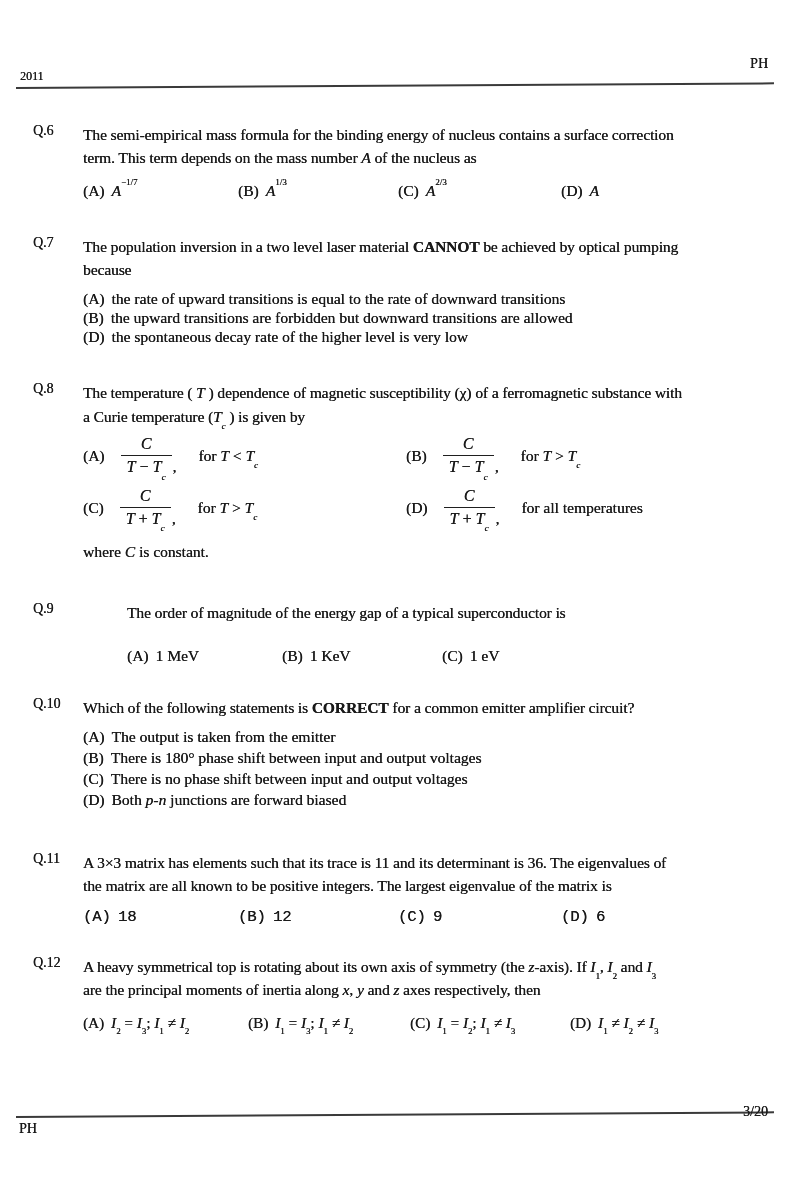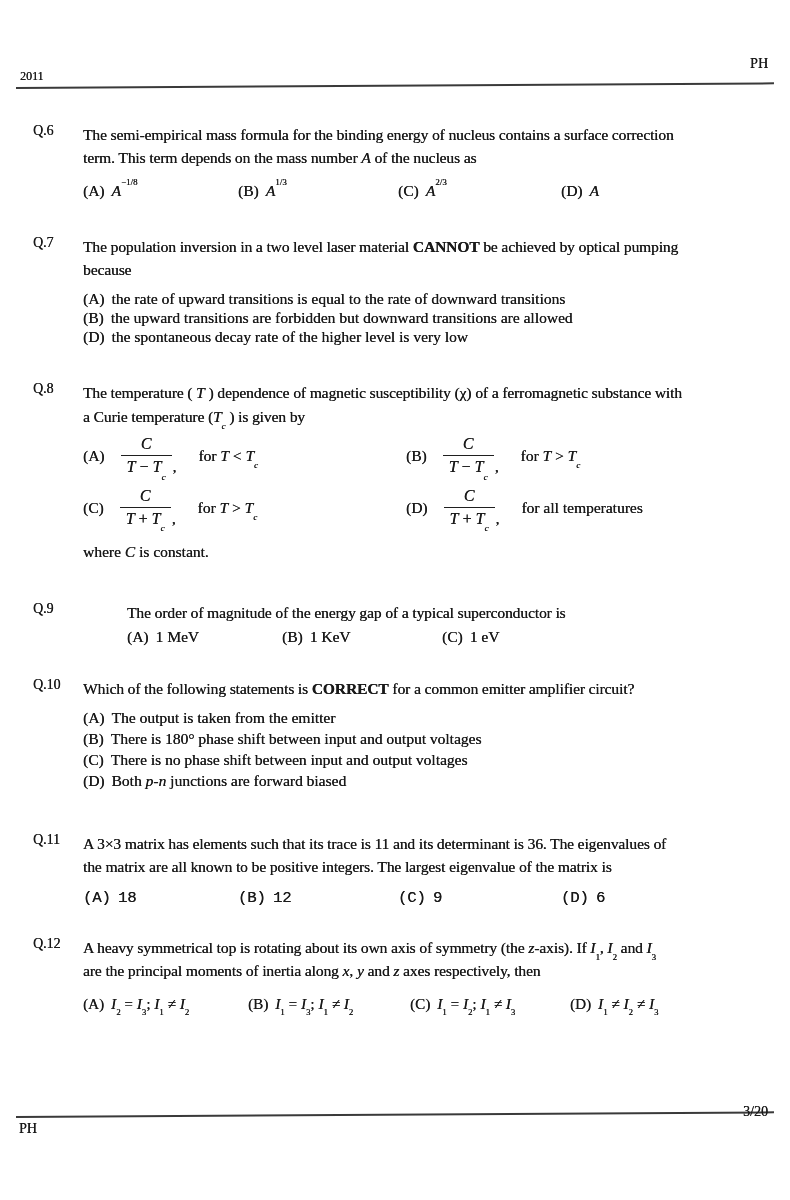--- a/index.html
+++ b/index.html
@@ -45,21 +45,21 @@
   .fden{display:block;padding:2px 6px 0;}
   .fcomma{position:relative;top:11px;margin-left:1px;}
   .fcond{margin-left:22px;}
   .q8-note{margin-top:14px;font-size:15.5px;}
   
   .q.q6{margin-top:0;}
   .q.q7{margin-top:33px;}
   .q.q8{margin-top:35px;}
   .q.q8 .qtext{line-height:24px;}
   .q.q9{margin-top:40px;gap:44px;}
-  .q.q9 .opt-row{margin-top:1px;}
+  .q.q9 .opt-row{margin-top:20px;}
   .q.q10{margin-top:29px;}
   .q.q10 .opt-stack{margin-top:7px;}
   .q.q11{margin-top:41px;}
   .q.q11 .opt-row{margin-top:9px;font-family:Liberation Mono, monospace;}
   .q.q12{margin-top:26px;}
   .q.q12 .opt-row{margin-top:10px;}
 </style>
 </head>
 <body>
 
@@ -67,21 +67,21 @@
 <div class="header-subject">PH</div>
 <div class="header-rule"></div>
 
 <div class="content">
 
   <div class="q q6">
     <div class="qnum">Q.6</div>
     <div>
       <p class="qtext">The semi-empirical mass formula for the binding energy of nucleus contains a surface correction<br>term. This term depends on the mass number <i>A</i> of the nucleus as</p>
       <div class="opt-row">
-        <span><span class="opt-label">(A)</span><span><i>A</i><sup>−1/8</sup></span></span>
+        <span><span class="opt-label">(A)</span><span><i>A</i><sup>−1/7</sup></span></span>
         <span><span class="opt-label">(B)</span><span><i>A</i><sup>1/3</sup></span></span>
         <span><span class="opt-label">(C)</span><span><i>A</i><sup>2/3</sup></span></span>
         <span><span class="opt-label">(D)</span><span><i>A</i></span></span>
       </div>
     </div>
   </div>
 
   <div class="q q7">
     <div class="qnum">Q.7</div>
     <div>

